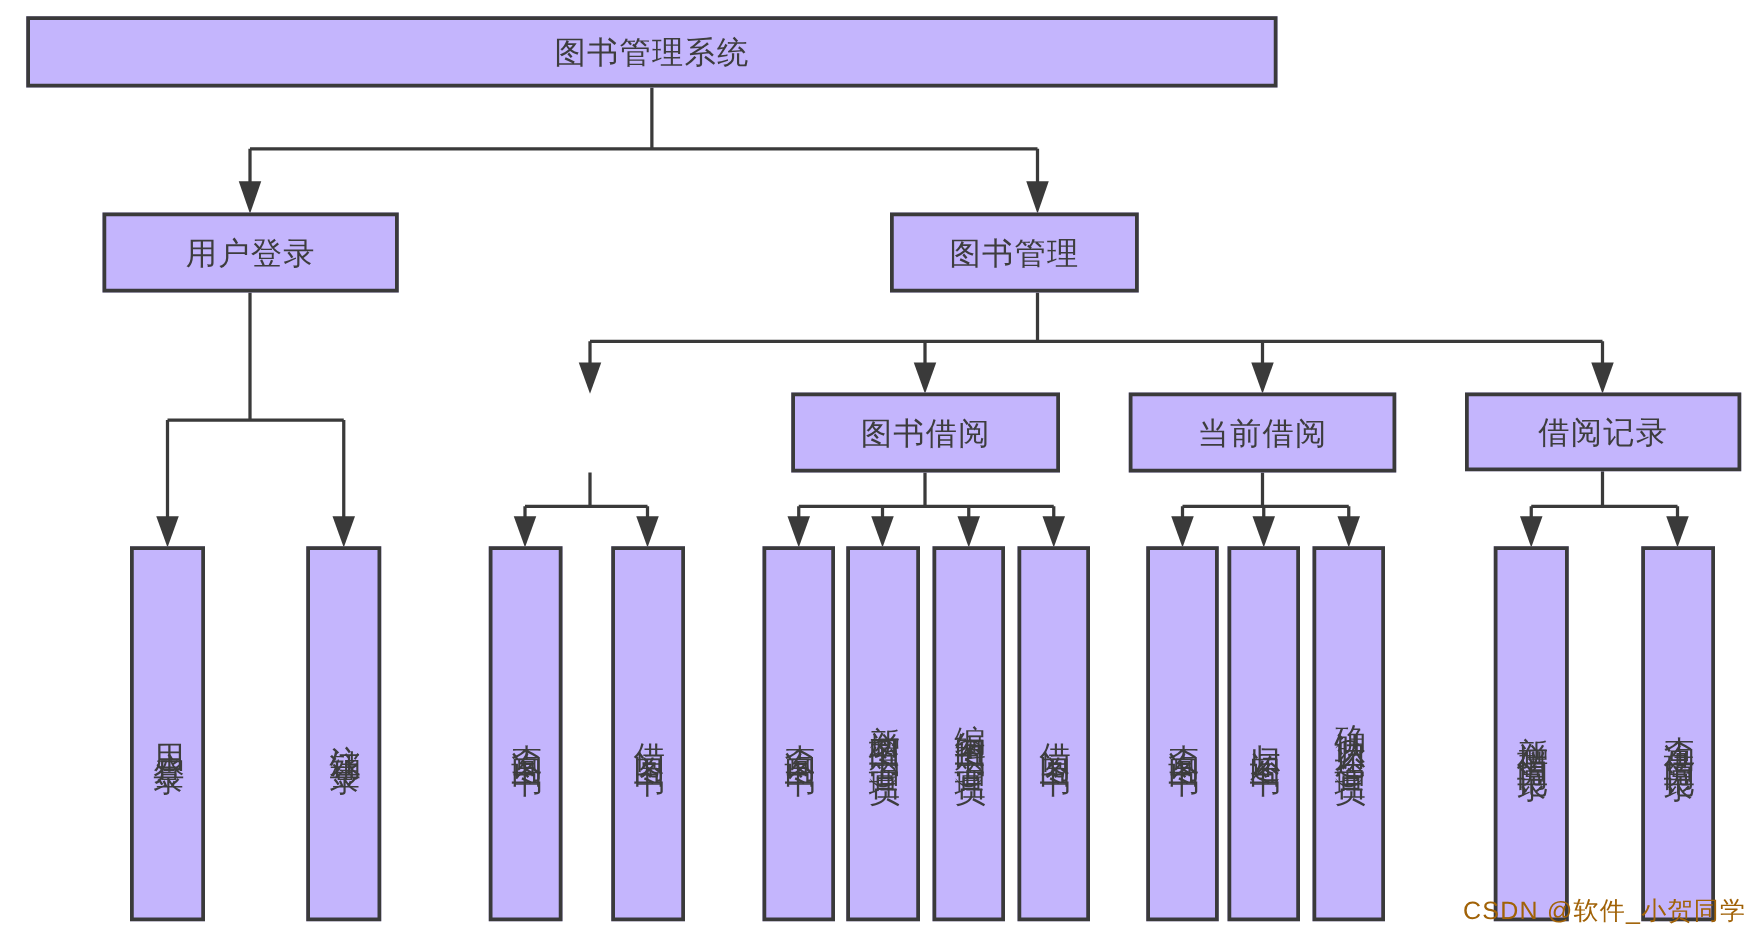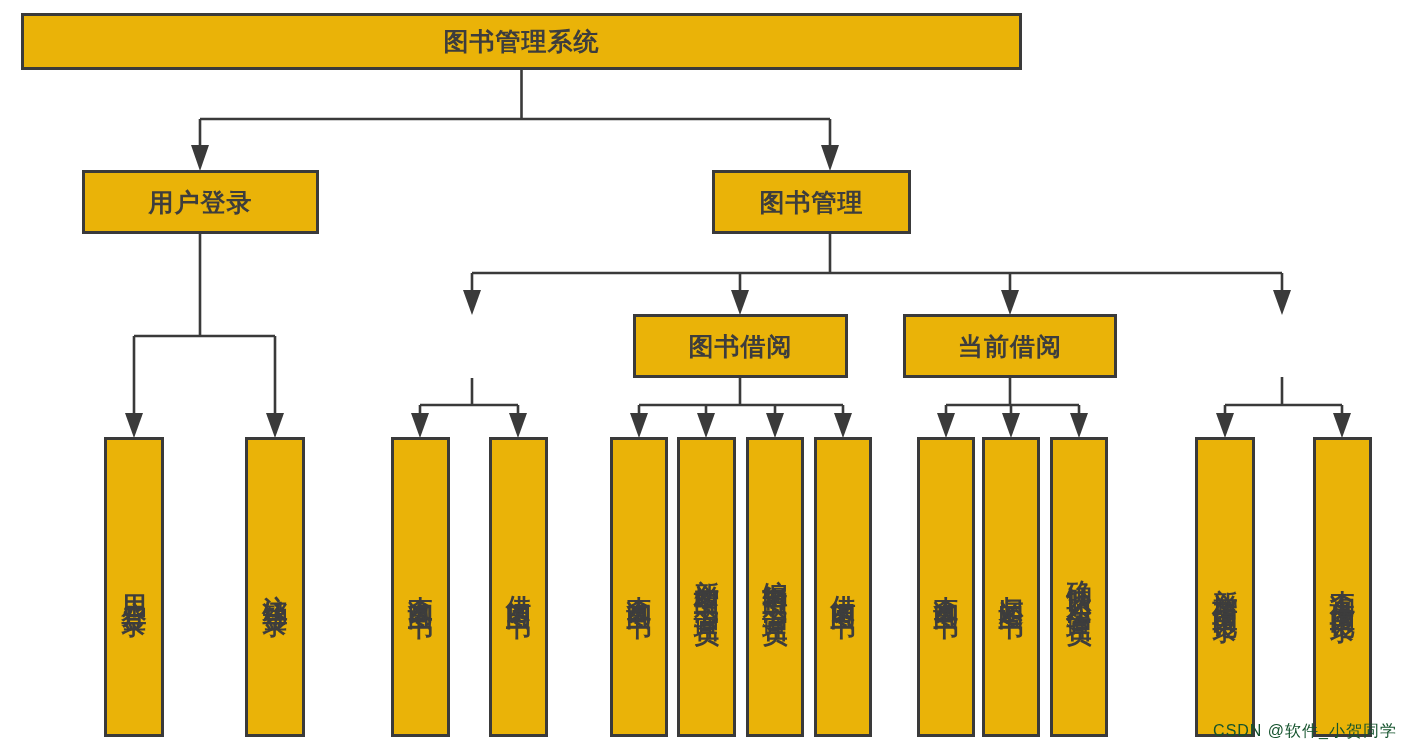--- a/index.html
+++ b/index.html
@@ -5,31 +5,31 @@
   html,body{margin:0;padding:0;background:#ffffff;}
   body{
     width:1405px;height:747px;position:relative;overflow:hidden;
     font-family:"Liberation Sans","DejaVu Sans",sans-serif;
     color:#3d3d3d;
   }
   .stage{position:absolute;left:0;top:0;width:1405px;height:747px;}
   svg.wires{position:absolute;left:0;top:0;width:1405px;height:747px;}
   .box{
     position:absolute;box-sizing:border-box;
-    border:3px solid #3a3a3a;background:#eab308;
+    border:3px solid #3a3a3a;background:#c4b5fd;
     display:flex;align-items:center;justify-content:center;
-    font-size:25px;letter-spacing:1px;white-space:nowrap;font-weight:bold;
+    font-size:25px;letter-spacing:1px;white-space:nowrap;
   }
   .vbox{
     writing-mode:vertical-rl;text-orientation:mixed;
     letter-spacing:6px;line-height:1;white-space:normal;
   }
   .watermark{
     position:absolute;right:8px;bottom:5px;
-    font-size:16px;color:#14532d;letter-spacing:1px;margin-top:20px;
+    font-size:20px;color:#a16207;letter-spacing:1px;margin-top:20px;
   }
 </style>
 </head>
 <body>
 
 <div class="stage">
 
   <svg class="wires" viewBox="0 0 1405 747">
     <g stroke="#3a3a3a" stroke-width="2.6" fill="none">
 
@@ -77,20 +77,21 @@
     </g>
   </svg>
 
   <div class="box" style="left:21px;top:13px;width:1001px;height:57px">图书管理系统</div>
 
   <div class="box" style="left:82px;top:170px;width:237px;height:64px">用户登录</div>
   <div class="box" style="left:712px;top:170px;width:199px;height:64px">图书管理</div>
 
   <div class="box" style="left:633px;top:314px;width:215px;height:64px">图书借阅</div>
   <div class="box" style="left:903px;top:314px;width:214px;height:64px">当前借阅</div>
+  <div class="box" style="left:1172px;top:314px;width:221px;height:63px">借阅记录</div>
 
   <div class="box vbox" style="left:104px;top:437px;width:60px;height:300px">用户登录</div>
   <div class="box vbox" style="left:245px;top:437px;width:60px;height:300px">注销登录</div>
 
   <div class="box vbox" style="left:391px;top:437px;width:59px;height:300px">查询图书</div>
   <div class="box vbox" style="left:489px;top:437px;width:59px;height:300px">借阅图书</div>
 
   <div class="box vbox" style="left:610px;top:437px;width:58px;height:300px">查询图书</div>
   <div class="box vbox" style="left:677px;top:437px;width:59px;height:300px">新增图书（管理员）</div>
   <div class="box vbox" style="left:746px;top:437px;width:58px;height:300px">编辑图书（管理员）</div>

